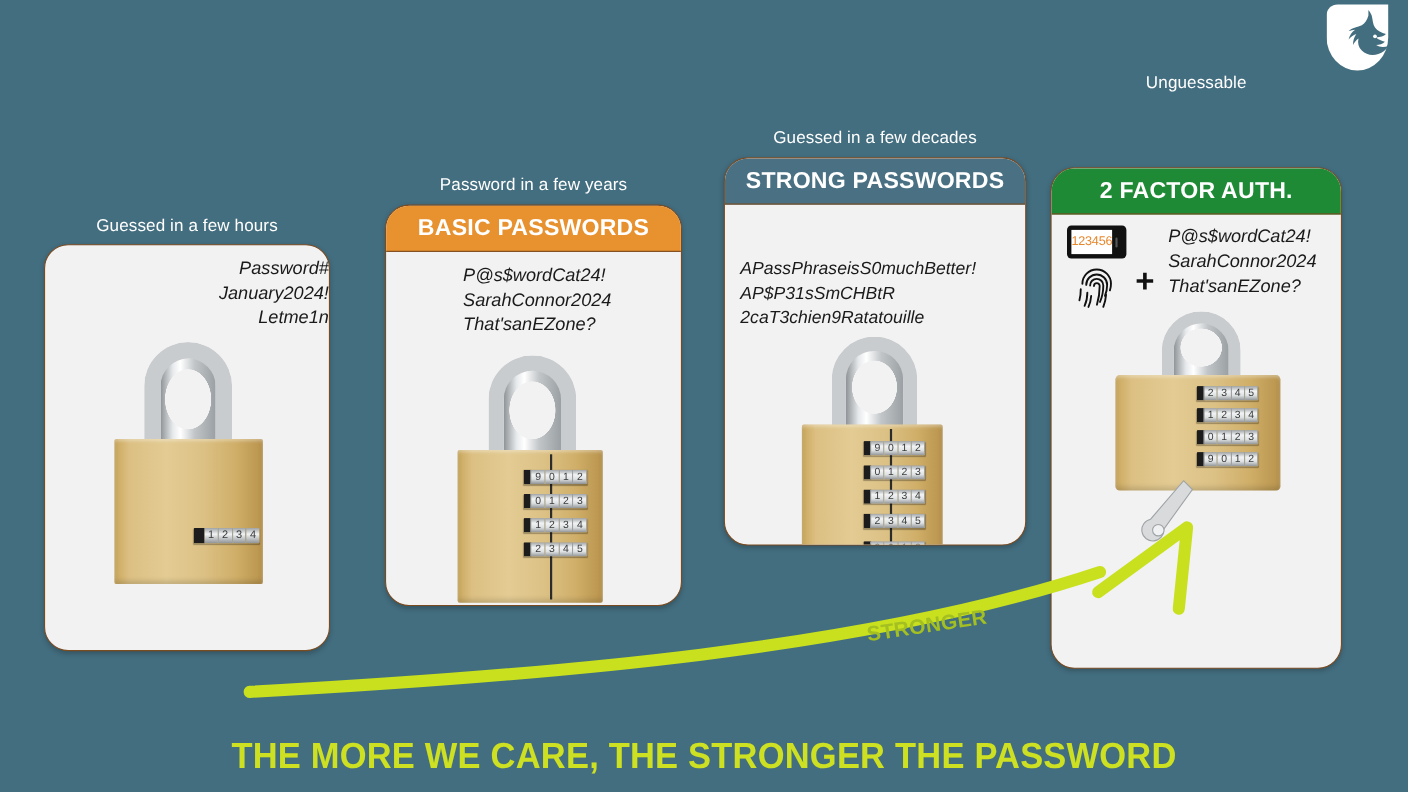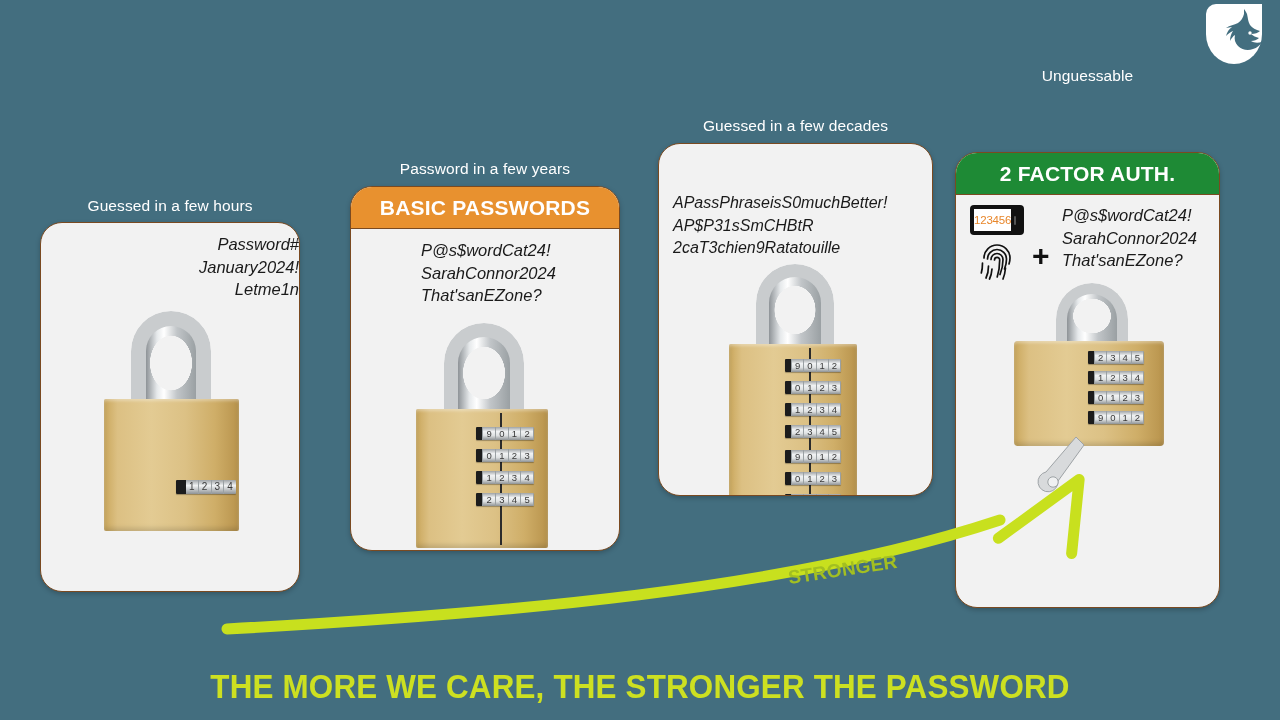--- a/index.html
+++ b/index.html
@@ -244,20 +244,21 @@
         <span>4</span>
           <span>5</span>
       </div>
     </div>
   </div>
 </div>
 
 <div class="caption" style="left:658px; top:117px; width:275px;">Guessed in a few decades</div>
 
 <div class="card" style="left:658px; top:143px; width:275px; height:353px;">
+  <div class="card-header s">STRONG PASSWORDS</div>
   <div class="card-body">
     <div class="pw-list pad3">
       <div>APassPhraseisS0muchBetter!</div>
       <div>AP$P31sSmCHBtR</div>
       <div>2caT3chien9Ratatouille</div>
     </div>
 
     <div class="lock" style="left:58px; top:76px; width:155px; height:275px;">
       <div class="shackle" style="top:0; width:78px; height:92px; border-width:13px 13px 0 13px;
                   border-radius:40px 40px 0 0; background:

